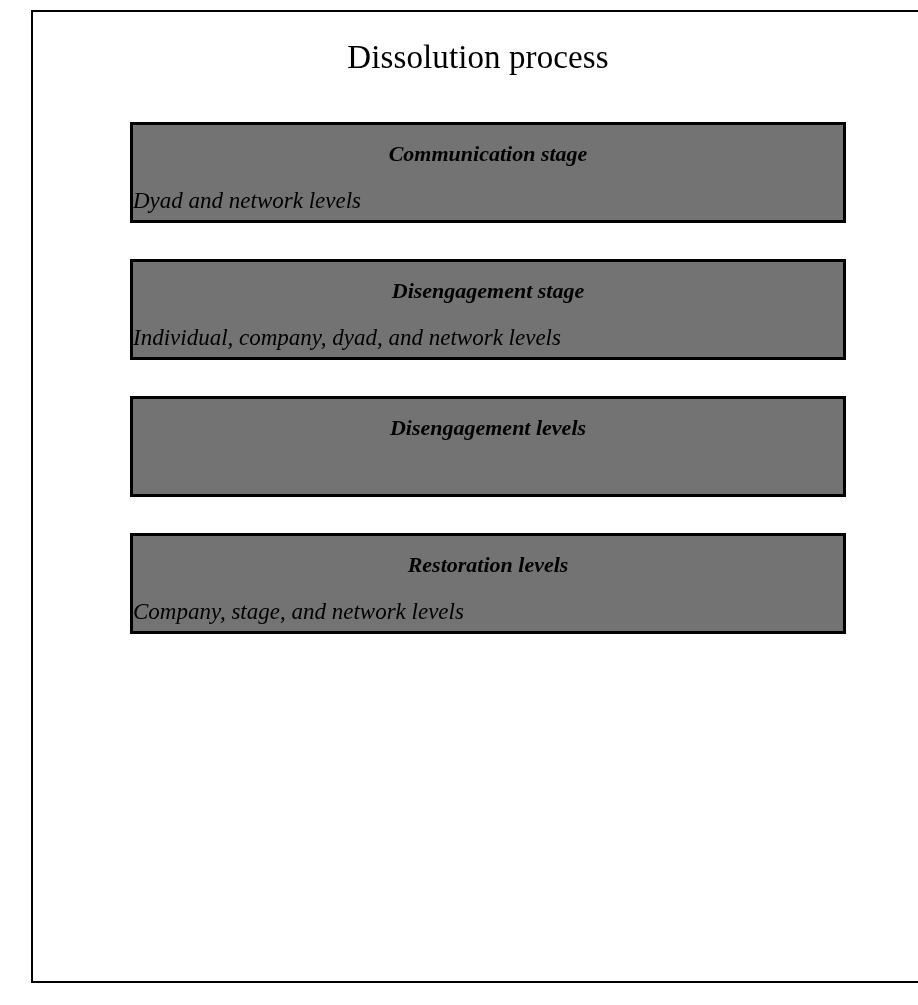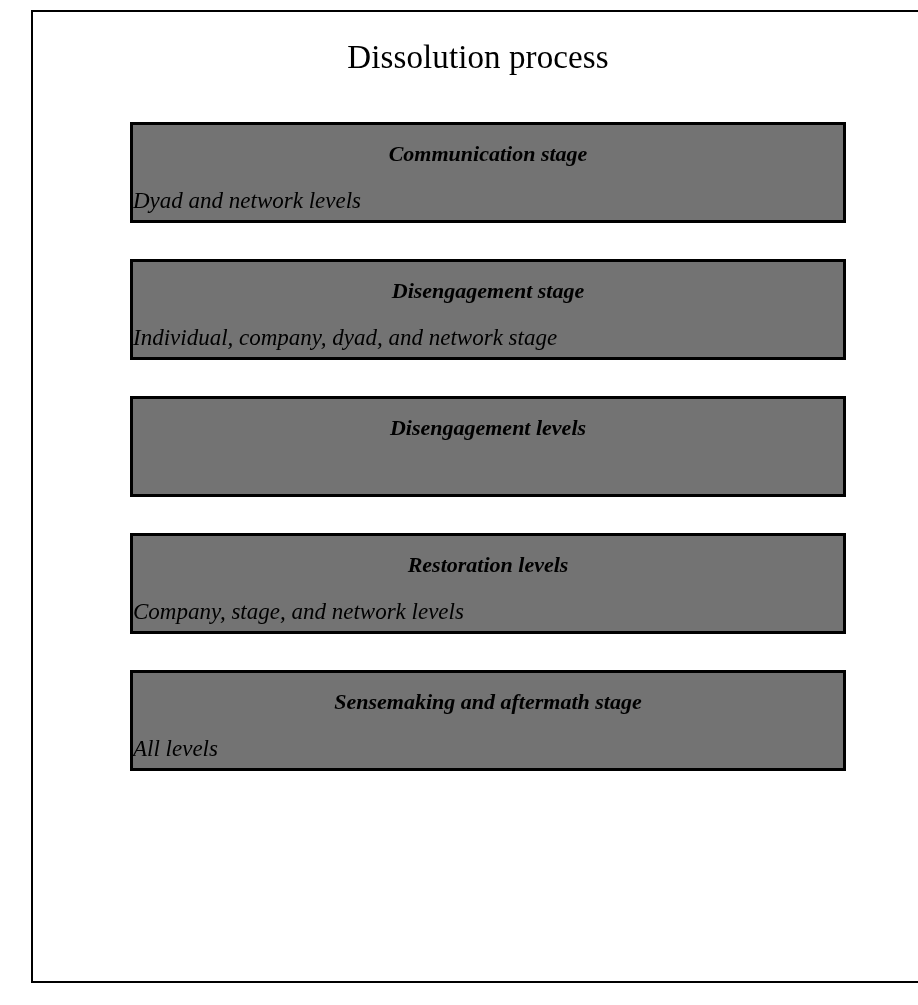--- a/index.html
+++ b/index.html
@@ -94,32 +94,28 @@
 
   <div class="stage-list">
 
     <div class="stage-box">
       <div class="stage-title">Communication stage</div>
       <div class="stage-levels">Dyad and network levels</div>
     </div>
 
     <div class="stage-box">
       <div class="stage-title">Disengagement stage</div>
-      <div class="stage-levels">Individual, company, dyad, and network stage</div>
+      <div class="stage-levels">Individual, company, dyad, and network levels</div>
     </div>
 
     <div class="stage-box">
       <div class="stage-title">Disengagement levels</div>
     </div>
 
 
     <div class="stage-box">
       <div class="stage-title">Restoration levels</div>
       <div class="stage-levels">Company, stage, and network levels</div>
     </div>
 
-    <div class="stage-box">
-      <div class="stage-title">Sensemaking and aftermath stage</div>
-      <div class="stage-levels">All levels</div>
-    </div>
 
   </div>
 </div>
 
 </body></html>

